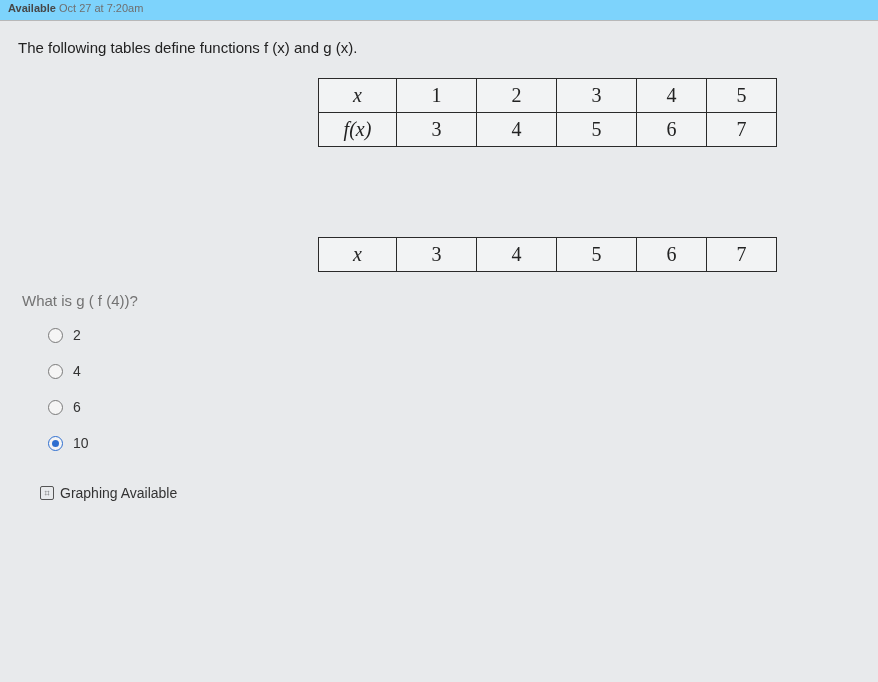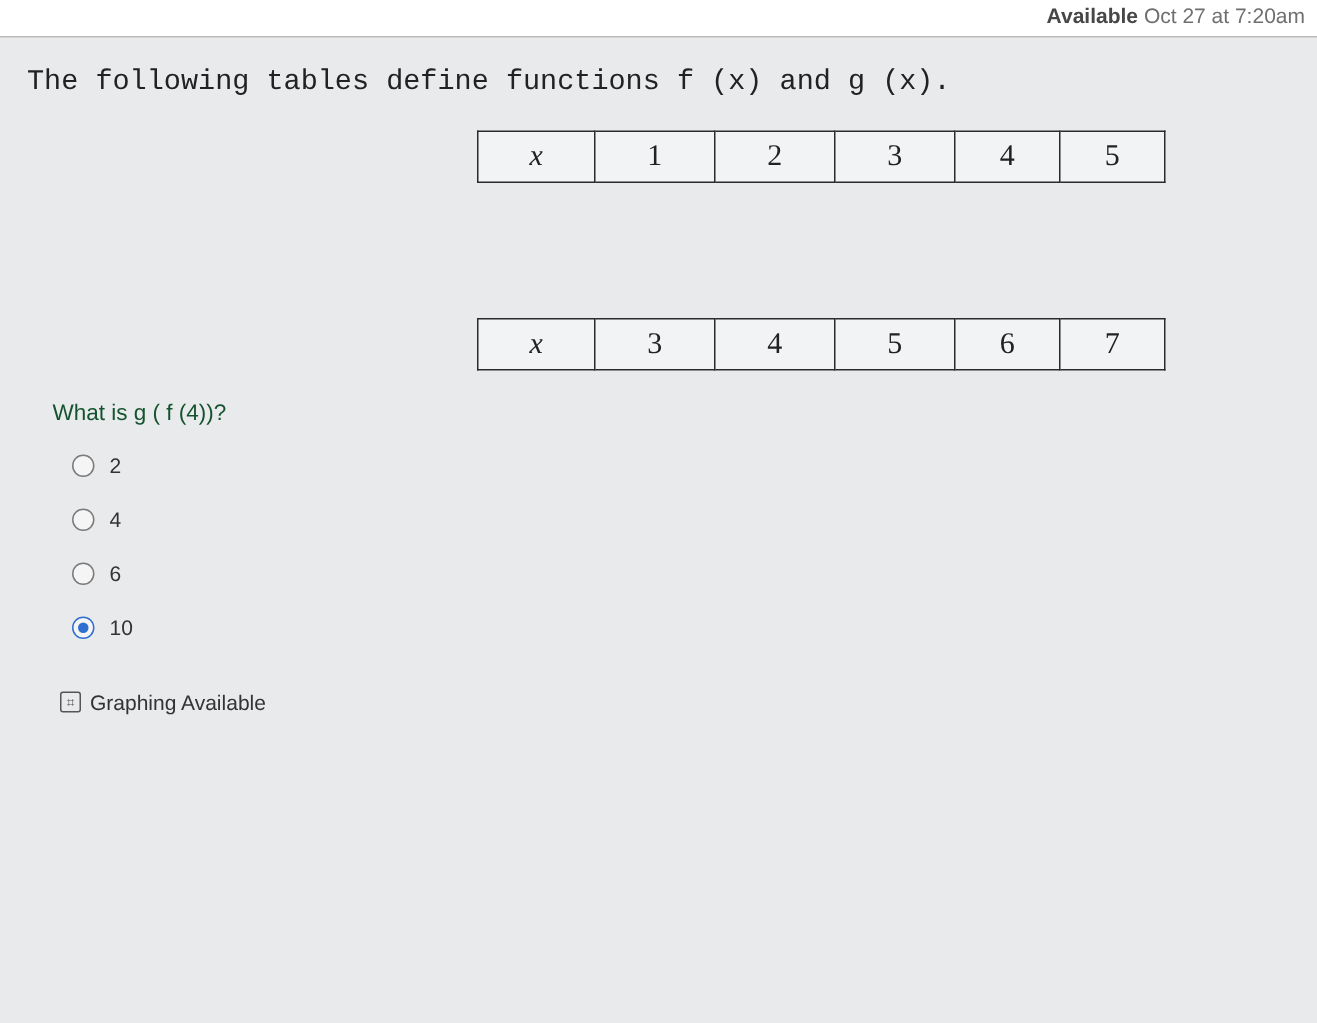--- a/index.html
+++ b/index.html
@@ -5,36 +5,34 @@
   * { box-sizing: border-box; margin: 0; padding: 0; }
   body {
     font-family: "Helvetica Neue", Arial, sans-serif;
     background: #e8eaec;
     width: 878px;
     height: 682px;
     overflow: hidden;
     color: #222;
   }
   .topbar {
-    font-size: 14px;
+    font-size: 11px;
     color: #6f6f6f;
     padding: 2px 8px 6px 8px;
     border-bottom: 1px solid #b8b8b8;
-    background: #ffffff;
-    text-align: right;
+    background: #7dd3fc;
   }
   .topbar .bold { font-weight: 700; color: #474747; }
   .content {
     padding: 18px 14px 10px 18px;
   }
   .prompt {
-    font-size: 19px;
+    font-size: 15px;
     color: #222;
     margin-bottom: 22px;
-    font-family: Liberation Mono, monospace;
   }
   .tables-wrap {
     margin-left: 300px;
     margin-bottom: 18px;
   }
   table.fn {
     border-collapse: collapse;
     background: #f2f3f4;
     margin-bottom: 90px;
   }
@@ -48,22 +46,22 @@
     padding: 2px 6px;
     font-family: "Times New Roman", serif;
   }
   table.fn td.head {
     font-style: italic;
     min-width: 78px;
   }
   table.fn td.narrow { min-width: 70px; }
   .question {
     font-size: 15px;
-    color: #14532d;
-    margin: 20px 0 18px 17px;
+    color: #737373;
+    margin: 20px 0 18px 4px;
   }
   .options { margin-left: 30px; }
   .opt {
     display: flex;
     align-items: center;
     gap: 10px;
     font-size: 14px;
     color: #333;
     margin-bottom: 20px;
     cursor: pointer;
@@ -122,20 +120,28 @@
     <table class="fn">
       <tbody>
           <tr>
         <td class="head">x</td>
         <td>1</td>
         <td>2</td>
         <td>3</td>
         <td class="narrow">4</td>
         <td class="narrow">5</td>
       </tr>
+      <tr>
+        <td class="head">f(x)</td>
+        <td>3</td>
+        <td>4</td>
+        <td>5</td>
+        <td class="narrow">6</td>
+        <td class="narrow">7</td>
+      </tr>
     </tbody>
       </table>
 
     <table class="fn">
       <tbody>
           <tr>
         <td class="head">x</td>
         <td>3</td>
         <td>4</td>
         <td>5</td>

